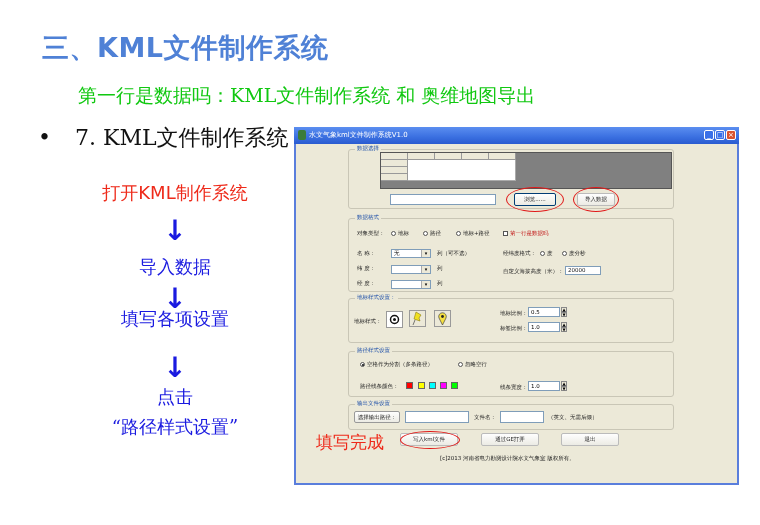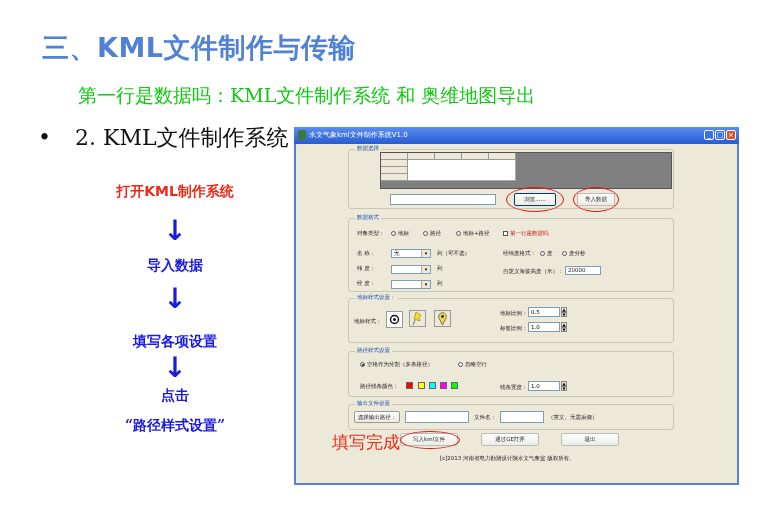--- a/index.html
+++ b/index.html
@@ -5,21 +5,21 @@
   html, body { margin:0; padding:0; }
   body { width:760px; height:525px; background:#ffffff; position:relative; overflow:hidden; font-family:"DejaVu Sans", sans-serif; }
   .abs { position:absolute; }
 
   
   .slide-title { left:42px; top:30px; font-size:27px; font-weight:bold; color:#4f81d6; letter-spacing:0.5px; white-space:nowrap; font-family:"DejaVu Sans", sans-serif; }
   .slide-subtitle { left:78px; top:83px; font-size:19px; color:#11c811; white-space:nowrap; font-family:"DejaVu Serif", serif; }
   .bullet { left:38px; top:123px; font-size:22px; color:#111; white-space:nowrap; font-family:"DejaVu Serif", serif; }
   .bullet .dot { margin-right:24px; }
   .flow { left:60px; width:230px; text-align:center; }
-  .flow-step { font-size:14px; color:#1a1ae0; font-weight:bold; font-family:"DejaVu Serif", serif; white-space:nowrap; }
+  .flow-step { font-size:18px; color:#1a1ae0; font-weight:normal; font-family:"DejaVu Serif", serif; white-space:nowrap; }
   .flow-first { color:#ee2a1a; font-family:"DejaVu Sans", sans-serif; }
   .flow-arrow { font-size:28px; color:#1a1ae0; font-weight:bold; line-height:28px; }
 
   
   .window { left:294px; top:128px; width:445px; height:357px; background:#ece9d8; border:2px solid #5a7edc; border-top:none; box-sizing:border-box; }
   .titlebar { left:294px; top:127px; width:445px; height:17px; background:linear-gradient(#5b8ef0,#3a6fe0 60%,#2a5bd0); }
   .titlebar .title-icon { position:absolute; left:4px; top:3px; width:8px; height:10px; background:#3b7c3b; border-radius:2px; }
   .titlebar .title-text { position:absolute; left:15px; top:3px; font-size:7px; color:#fff; white-space:nowrap; }
   .tb-btn { position:absolute; top:3px; width:10px; height:10px; border:1px solid #fff; border-radius:2px; box-sizing:border-box; font-size:7px; line-height:8px; text-align:center; color:#fff; }
   .tb-min { left:410px; background:#3a70e8; }
@@ -44,40 +44,40 @@
   .combo .arrow { position:absolute; right:0; top:0; width:8px; height:7px; background:#ece9d8; border-left:1px solid #aaa; font-size:5px; text-align:center; line-height:7px; }
   .spin { position:absolute; height:10px; width:40px; }
   .spin .field { position:absolute; left:0; top:0; width:32px; height:10px; background:#fff; border:1px solid #7f9db9; box-sizing:border-box; font-size:5.5px; padding-left:2px; line-height:8px; }
   .spin .up, .spin .down { position:absolute; left:33px; width:6px; height:5px; background:#ece9d8; border:1px solid #888; box-sizing:border-box; font-size:4px; line-height:3px; text-align:center; }
   .spin .up { top:0; } .spin .down { top:5px; }
 
   .style-btn { position:absolute; width:17px; height:17px; background:#fff; border:1px solid #999; box-sizing:border-box; text-align:center; }
   .swatch { position:absolute; width:7px; height:7px; border:1px solid #666; box-sizing:border-box; }
 
   .ellipse { position:absolute; border:1.5px solid #e01818; border-radius:50%; box-sizing:border-box; }
-  .done-text { left:316px; top:431px; font-size:17px; color:#ee2a1a; white-space:nowrap; font-family:"DejaVu Serif", serif;margin-left:16px; }
+  .done-text { left:316px; top:431px; font-size:17px; color:#ee2a1a; white-space:nowrap; font-family:"DejaVu Serif", serif; }
 </style>
 </head>
 <body>
 
-<div class="abs slide-title">三、KML文件制作与传输</div>
+<div class="abs slide-title">三、KML文件制作系统</div>
 <div class="abs slide-subtitle">第一行是数据吗：KML文件制作系统 和 奥维地图导出</div>
 <div class="abs bullet">
-  <span class="dot">•</span><span>2. KML文件制作系统</span>
+  <span class="dot">•</span><span>7. KML文件制作系统</span>
 </div>
 
 <div class="abs flow" style="top:181px;">
   <span class="flow-step flow-first">打开KML制作系统</span>
 </div>
 <div class="abs flow flow-arrow" style="top:217px;">↓</div>
 <div class="abs flow" style="top:255px;">
   <span class="flow-step">导入数据</span>
 </div>
 <div class="abs flow flow-arrow" style="top:285px;">↓</div>
-<div class="abs flow" style="top:331px;">
+<div class="abs flow" style="top:307px;">
   <span class="flow-step">填写各项设置</span>
 </div>
 <div class="abs flow flow-arrow" style="top:354px;">↓</div>
 <div class="abs flow" style="top:385px;">
   <span class="flow-step">点击</span>
 </div>
 <div class="abs flow" style="top:415px;">
   <span class="flow-step">“路径样式设置”</span>
 </div>
 

